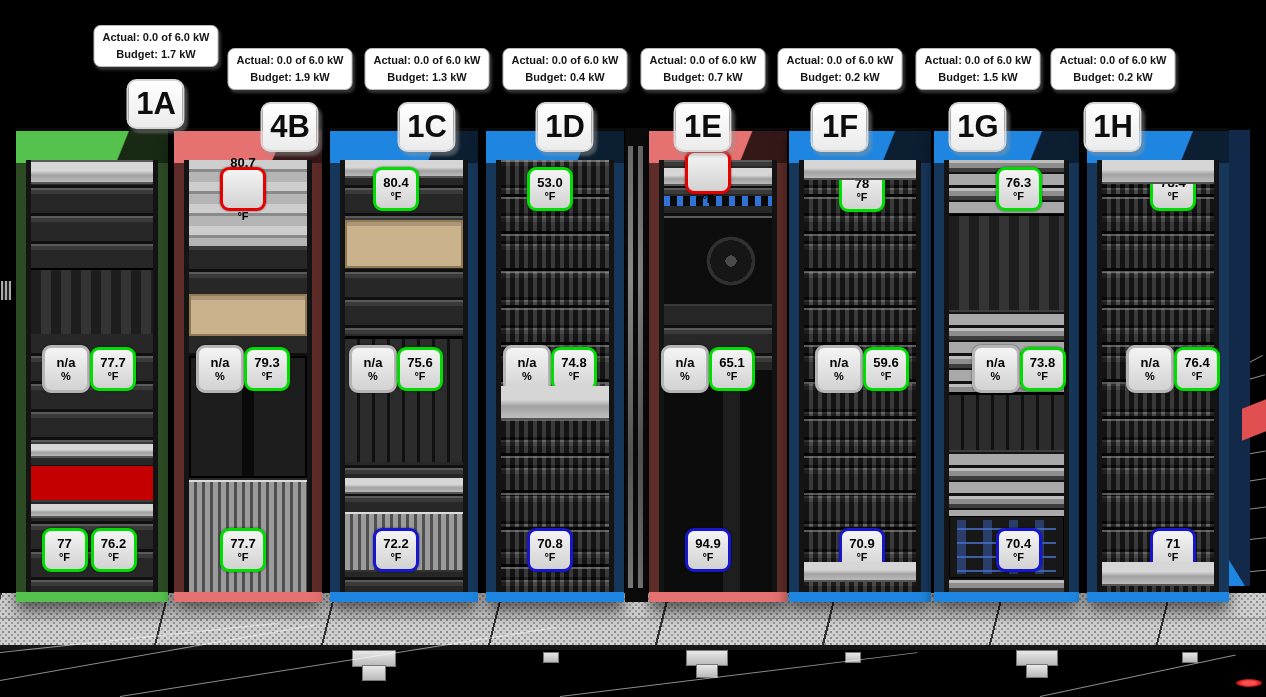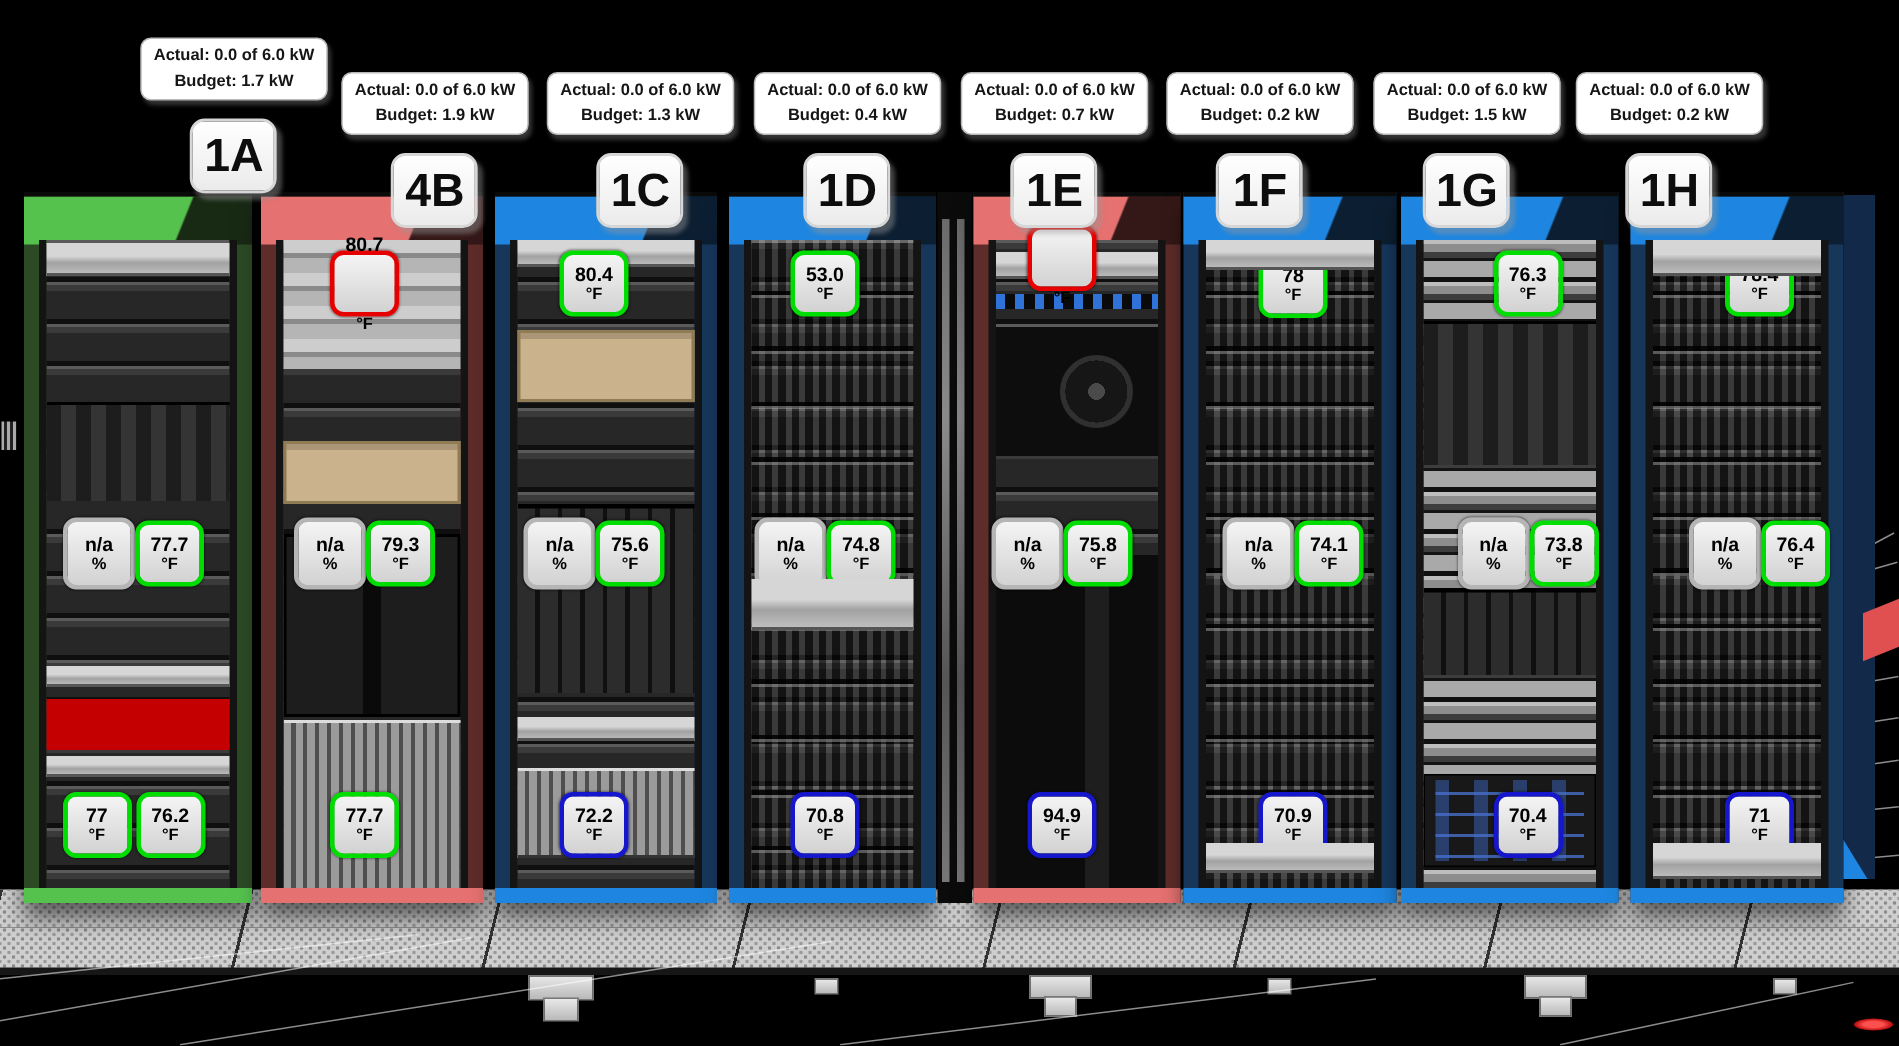--- a/index.html
+++ b/index.html
@@ -281,21 +281,21 @@
         <div class="bv">80.9</div>
         <div class="bu">°F</div>
       </div>
     </div>
     <div class="brow" style="top:219px;">
       <div class="badge" data-status="na">
         <div class="bv">n/a</div>
         <div class="bu">%</div>
       </div>
       <div class="badge" data-status="ok">
-        <div class="bv">75.8</div>
+        <div class="bv">65.1</div>
         <div class="bu">°F</div>
       </div>
     </div>
     <div class="brow" style="top:400px;">
       <div class="badge" data-status="cool">
         <div class="bv">94.9</div>
         <div class="bu">°F</div>
       </div>
     </div>
   </div>
@@ -314,21 +314,21 @@
         <div class="bv">78</div>
         <div class="bu">°F</div>
       </div>
     </div>
     <div class="brow" style="top:219px;">
       <div class="badge" data-status="na">
         <div class="bv">n/a</div>
         <div class="bu">%</div>
       </div>
       <div class="badge" data-status="ok">
-        <div class="bv">74.1</div>
+        <div class="bv">59.6</div>
         <div class="bu">°F</div>
       </div>
     </div>
     <div class="brow" style="top:400px;">
       <div class="badge" data-status="cool">
         <div class="bv">70.9</div>
         <div class="bu">°F</div>
       </div>
     </div>
   </div>

